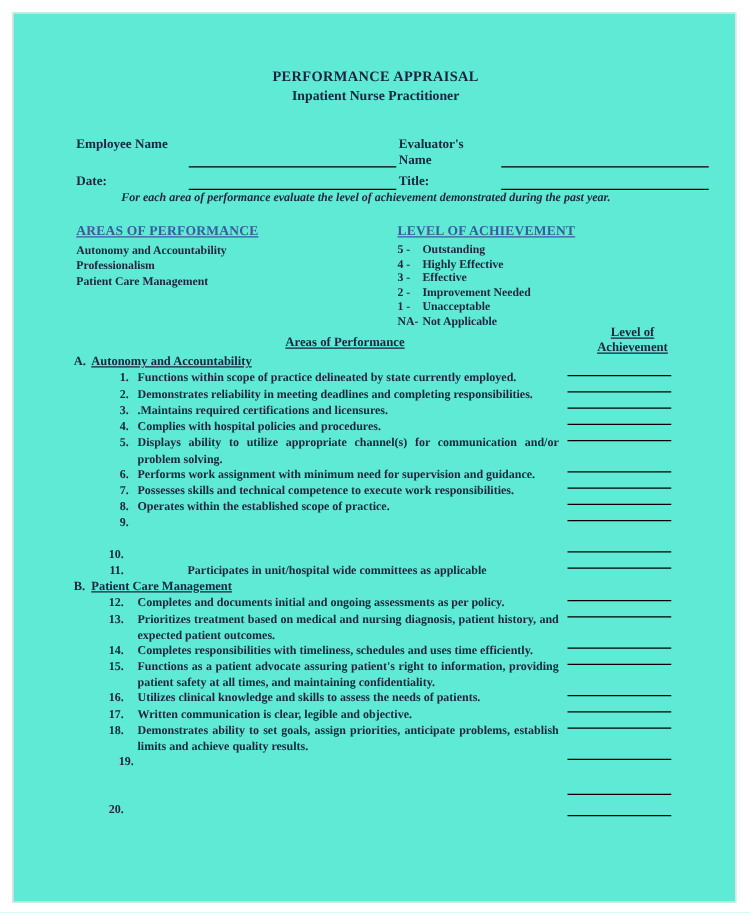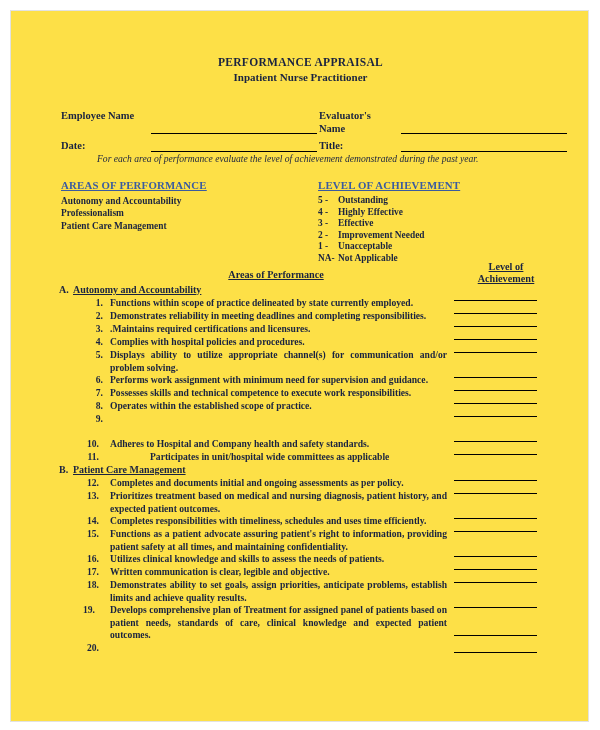--- a/index.html
+++ b/index.html
@@ -16,21 +16,21 @@
     position: relative;
   }
 
   #page {
     position: absolute;
     left: 10px;
     top: 10px;
     width: 579px;
     height: 712px;
     border: 1px solid #e2e2e2;
-    background: #fde047;
+    background: #5eead4;
     box-sizing: border-box;
   }
 
   #sheet {
     position: absolute;
     left: 0;
     top: 0;
     width: 579px;
     height: 712px;
   }
@@ -69,21 +69,21 @@
     border-bottom: 1.6px solid #000000;
   }
 
   
   .instruction {
     position: absolute;
     left: 86px;
     top: 142px;
     width: 470px;
     font-style: italic;
-    font-weight: normal;
+    font-weight: bold;
     font-size: 9.6px;
     line-height: 12px;
   }
 
   
   .col-head {
     position: absolute;
     font-weight: bold;
     font-size: 10.8px;
     color: #3a5ba0;
@@ -271,21 +271,20 @@
     <div class="answer-rule" style="top:379px;"></div>
 
     <div class="item-num" style="left:66px; top:389px;">8.</div>
     <div class="item-text nojust" style="top:389px;">Operates within the established scope of practice.</div>
     <div class="answer-rule" style="top:392px;"></div>
 
     <div class="item-num" style="left:66px; top:402px;">9.</div>
     <div class="answer-rule" style="top:405px;"></div>
 
     <div class="item-num" style="left:62px; top:427px;">10.</div>
-    <div class="item-text nojust" style="top:427px;">Adheres to Hospital and Company health and safety standards.</div>
     <div class="answer-rule" style="top:430px;"></div>
 
     <div class="item-num" style="left:62px; top:440px;">11.</div>
     <div class="item-text nojust" style="top:440px;margin-left:40px;">Participates in unit/hospital wide committees as applicable</div>
     <div class="answer-rule" style="top:443px;"></div>
 
     <div class="section-letter" style="top:453px;">B.</div>
     <div class="section-title" style="top:453px;">Patient Care Management</div>
 
     <div class="item-num" style="left:62px; top:466px;">12.</div>
@@ -309,22 +308,21 @@
     <div class="answer-rule" style="top:545px;"></div>
 
     <div class="item-num" style="left:62px; top:555px;">17.</div>
     <div class="item-text nojust" style="top:555px;">Written communication is clear, legible and objective.</div>
     <div class="answer-rule" style="top:558px;"></div>
 
     <div class="item-num" style="left:62px; top:568px;">18.</div>
     <div class="item-text" style="top:568px;">Demonstrates ability to set goals, assign priorities, anticipate problems, establish limits and achieve quality results.</div>
     <div class="answer-rule" style="top:571px;"></div>
 
-    <div class="item-num" style="left:58px; top:593px;">19.</div>
-    <div class="item-text" style="top:593px;">Develops comprehensive plan of Treatment for assigned panel of patients based on patient needs, standards of care, clinical knowledge and expected patient outcomes.</div>
+    <div class="item-num" style="left:70px; top:593px;">19.</div>
     <div class="answer-rule" style="top:596px;"></div>
 
     <div class="item-num" style="left:62px; top:631px;">20.</div>
     <div class="answer-rule" style="top:624px;"></div>
     <div class="answer-rule" style="top:641px;"></div>
 
   </div>
 </div>
 
 </body></html>

